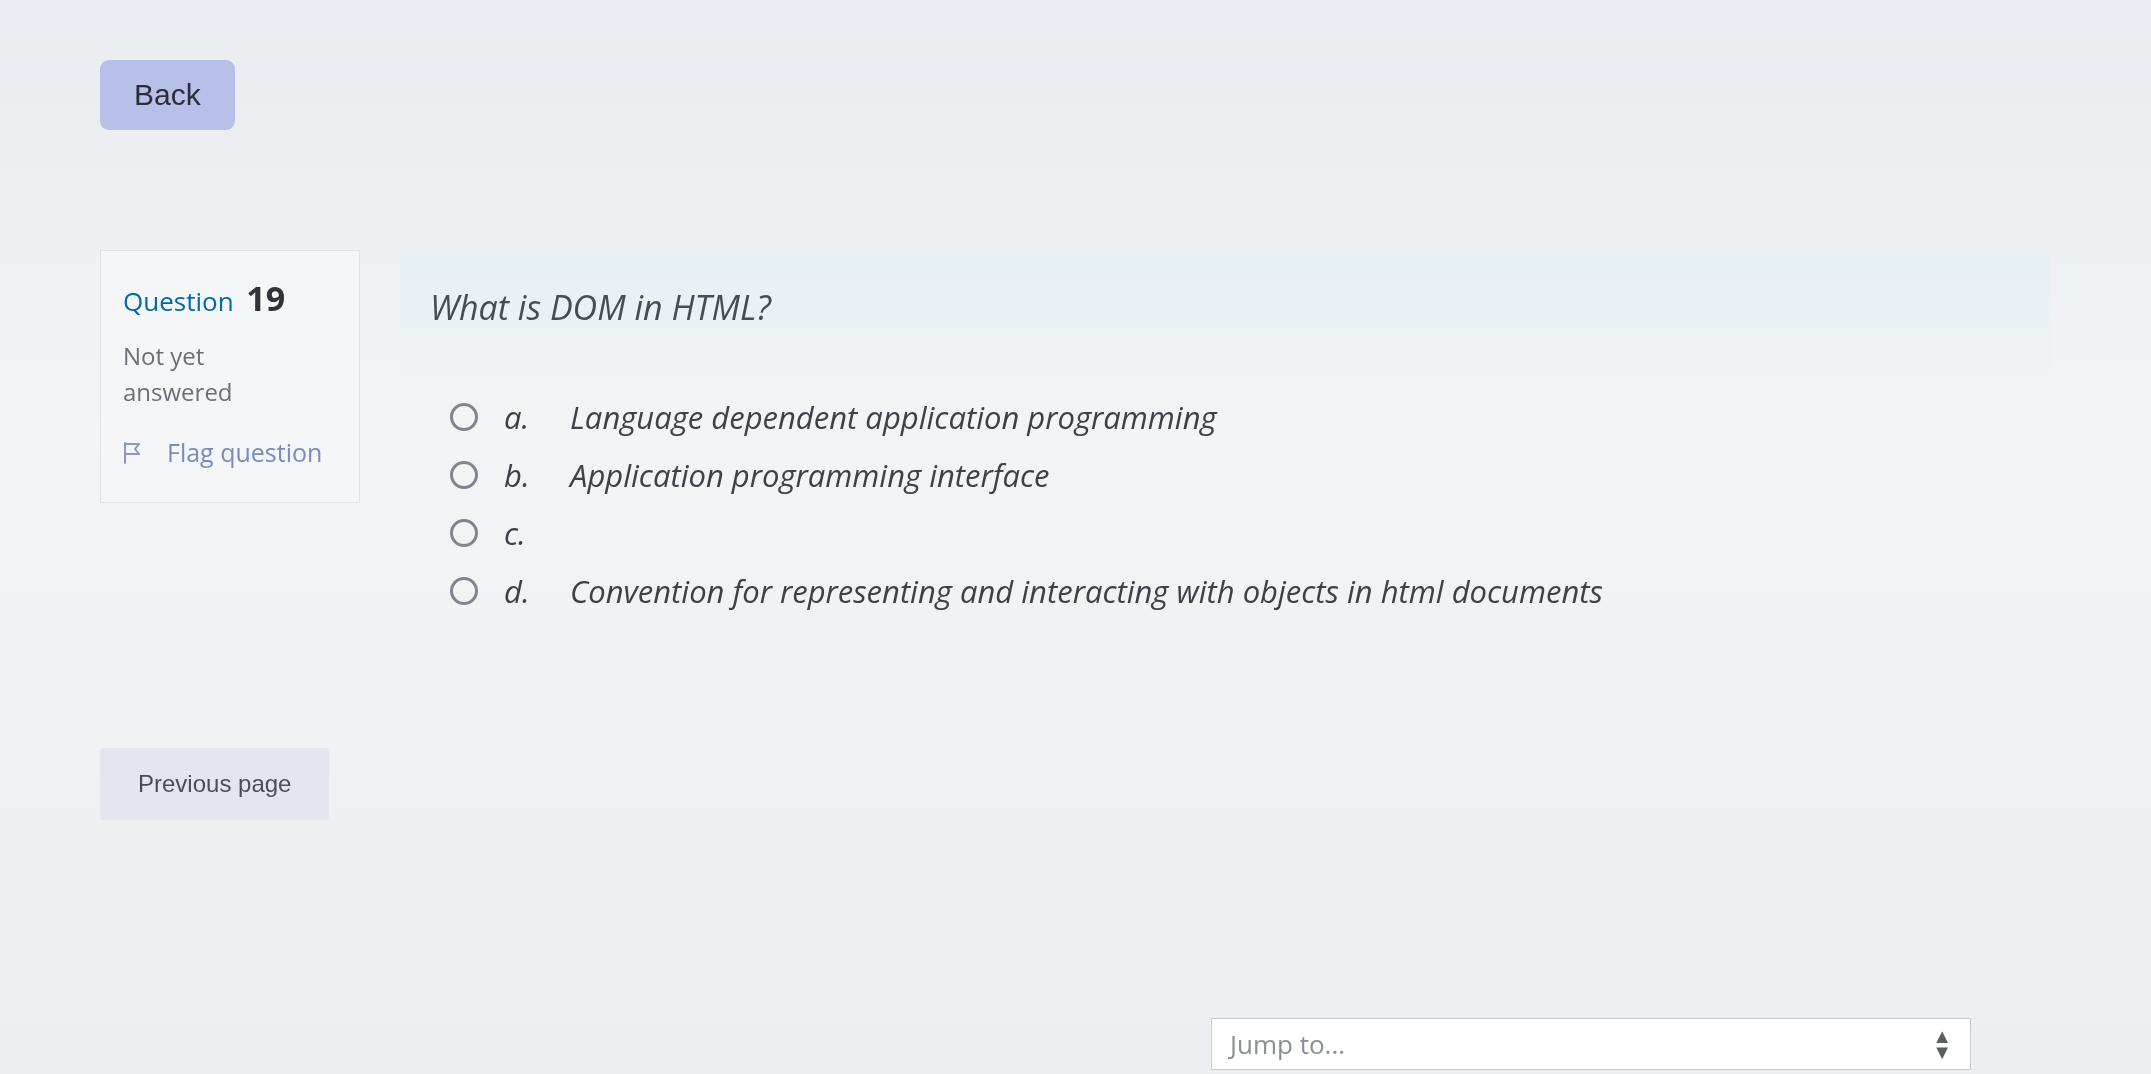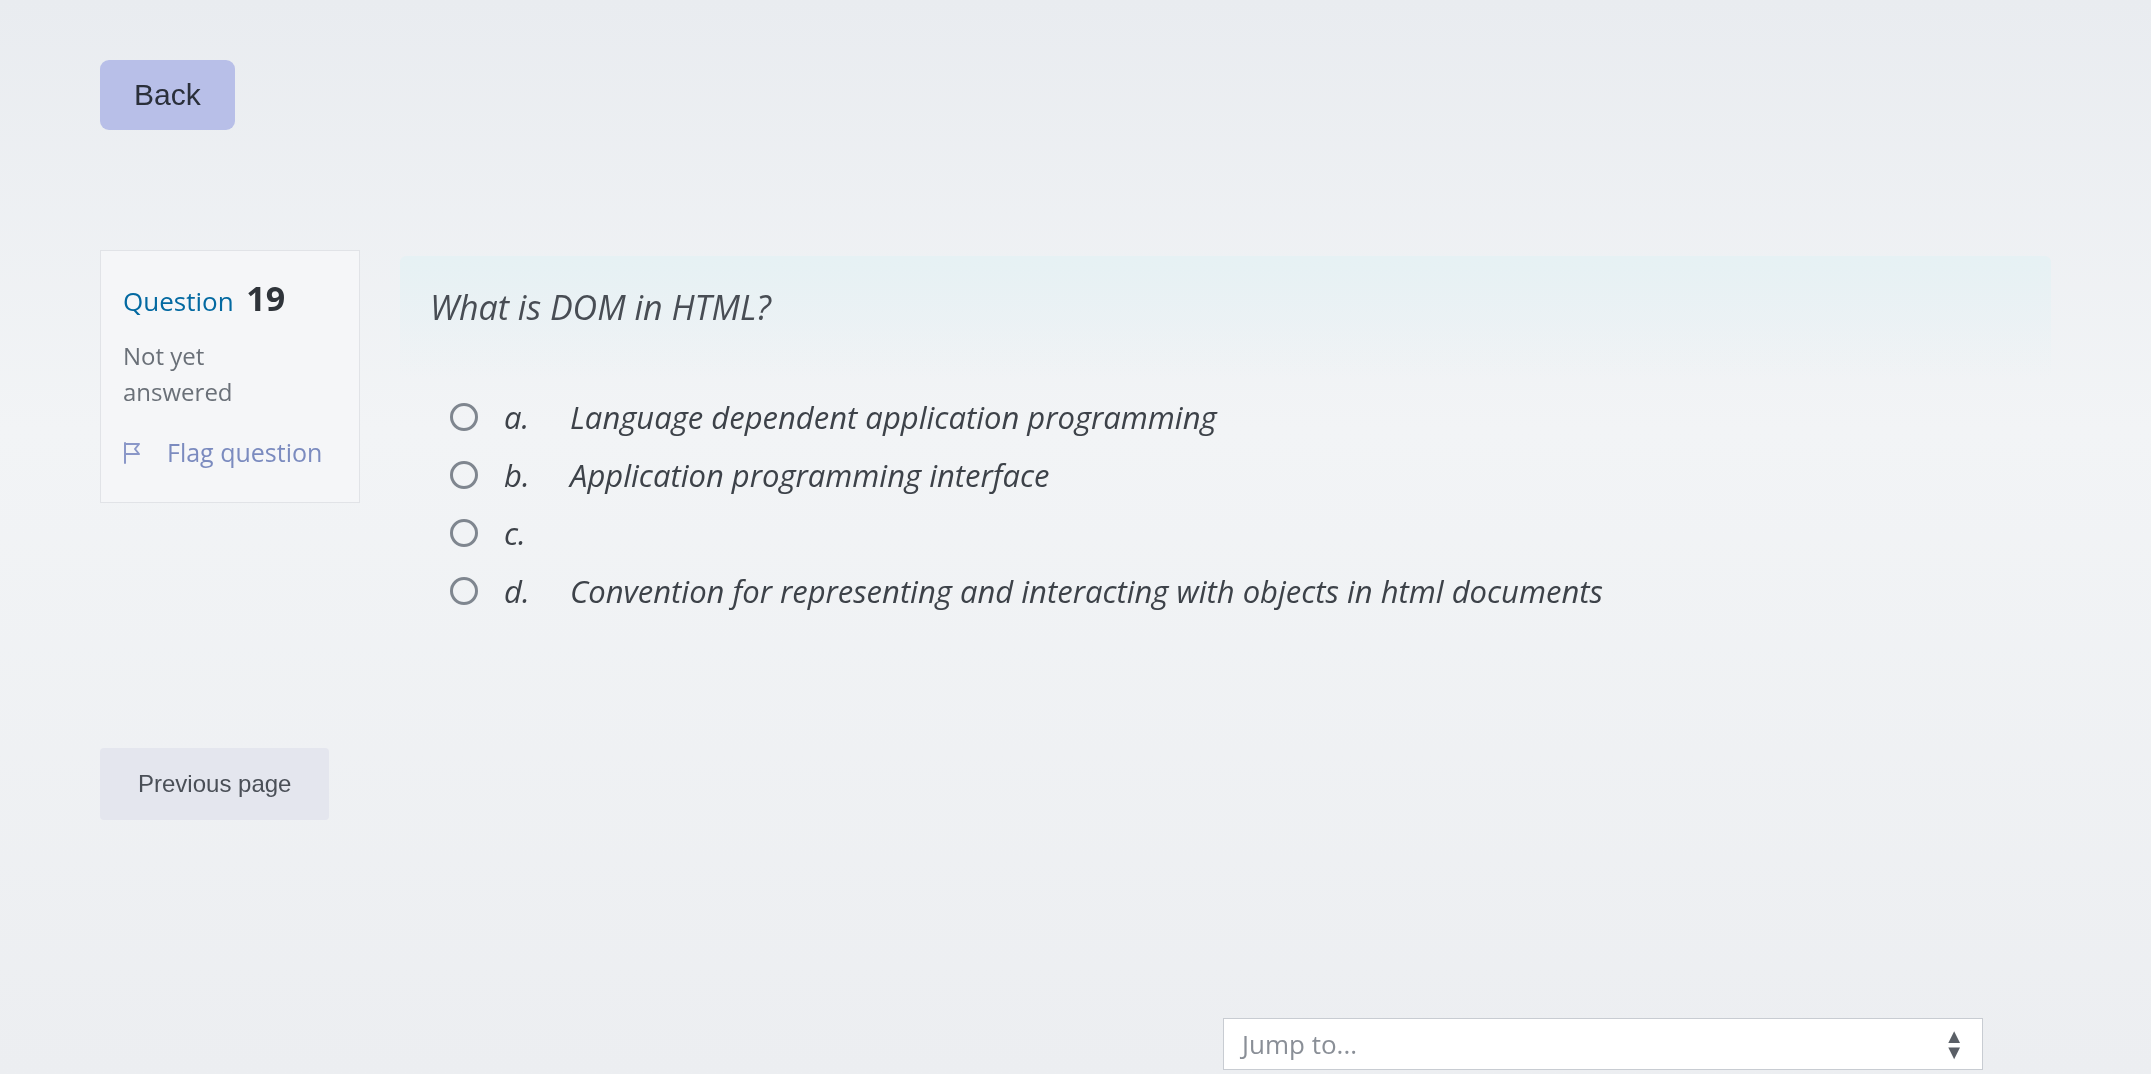--- a/index.html
+++ b/index.html
@@ -112,21 +112,21 @@
     background: #e4e6ee;
     color: #4a4f57;
     font-size: 24px;
     padding: 22px 38px;
     border: none;
     border-radius: 4px;
     cursor: pointer;
   }
   .jump-select {
     position: absolute;
-    right: 168px;
+    right: 180px;
     bottom: 4px;
     width: 760px;
     height: 52px;
     border: 1px solid #c8ccd2;
     background: #fff;
     display: flex;
     align-items: center;
     justify-content: space-between;
     padding: 0 18px;
     font-size: 26px;

